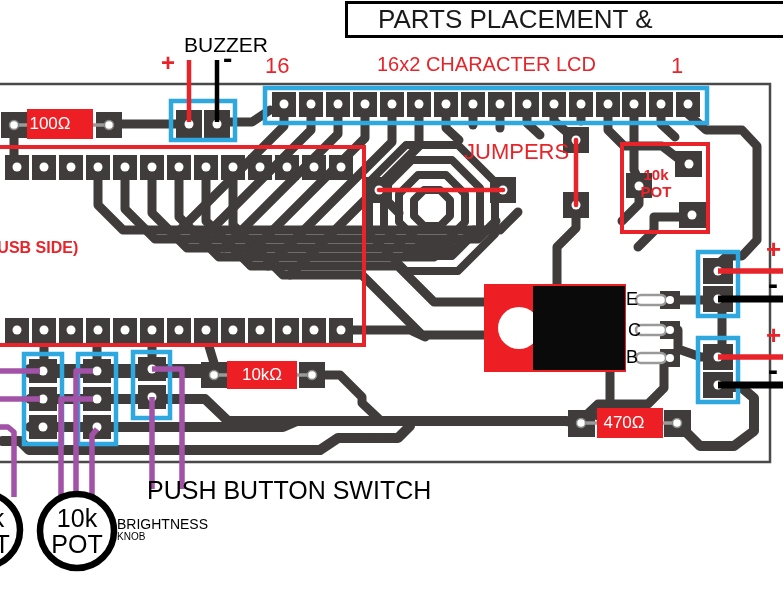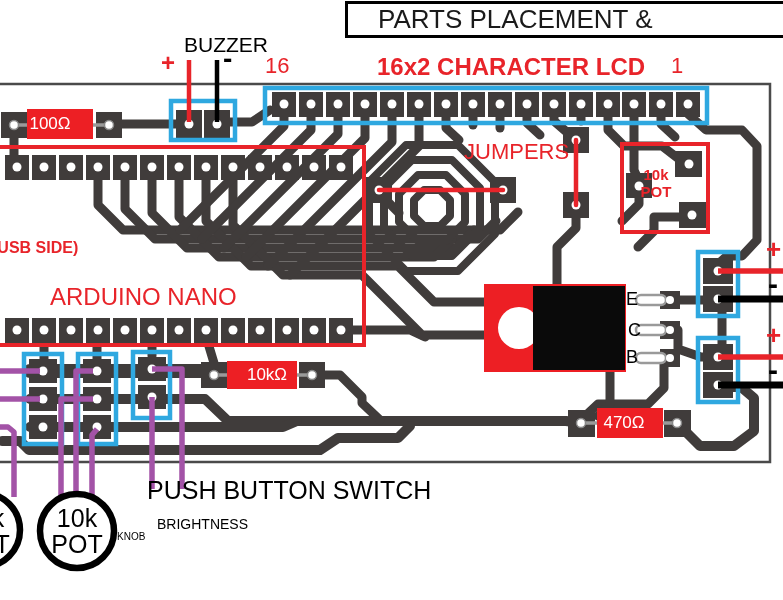--- a/index.html
+++ b/index.html
@@ -341,51 +341,50 @@
   <circle cx="77" cy="531" r="37" fill="#fff" stroke="#000" stroke-width="6.5"></circle>
 </svg>
 
 <div class="titlebox">PARTS PLACEMENT &amp; CONNECTIONS</div>
 
 <div class="lbl blk" style="left:184px;top:34px;font-size:21px;">BUZZER</div>
 <div class="lbl red" style="left:161px;top:50px;font-size:24px;font-weight:bold;">+</div>
 <div class="lbl blk" style="left:223px;top:44px;font-size:28px;font-weight:bold;">-</div>
 
 <div class="lbl red" style="left:265px;top:54px;font-size:22px;">16</div>
-<div class="lbl red" style="left:377px;top:54px;font-size:24px;font-weight:bold;">16x2 CHARACTER LCD</div>
+<div class="lbl red" style="left:377px;top:54px;font-size:20px;">16x2 CHARACTER LCD</div>
 <div class="lbl red" style="left:671px;top:54px;font-size:22px;">1</div>
 
 <div class="lbl wht ctr" style="left:27px;top:115px;width:46px;font-size:17px;">100Ω</div>
-<div class="lbl wht ctr" style="left:227px;top:366px;width:80px;font-size:17px;">10kΩ</div>
+<div class="lbl wht ctr" style="left:227px;top:366px;width:70px;font-size:17px;">10kΩ</div>
 <div class="lbl wht ctr" style="left:597px;top:414px;width:54px;font-size:17px;">470Ω</div>
 
 <div class="lbl red" style="left:464px;top:140px;font-size:22px;">JUMPERS</div>
 
 <div class="lbl red ctr" style="left:630px;top:166px;width:52px;font-size:15px;font-weight:bold;line-height:17px;">
   <div>10k</div>
   <div>POT</div>
 </div>
 
 <div class="lbl red" style="left:-8px;top:240px;font-size:16px;font-weight:bold;">(USB SIDE)</div>
-<div class="lbl red" style="left:50px;top:284px;font-size:24px;">ARDUINO NANO</div>
 
 <div class="lbl blk" style="left:626px;top:290px;font-size:18px;">E</div>
 <div class="lbl blk" style="left:628px;top:321px;font-size:18px;">C</div>
 <div class="lbl blk" style="left:626px;top:348px;font-size:18px;">B</div>
 
 <div class="lbl red" style="left:766px;top:236px;font-size:26px;font-weight:bold;">+</div>
 <div class="lbl blk" style="left:768px;top:268px;font-size:30px;font-weight:bold;">-</div>
 <div class="lbl red" style="left:766px;top:322px;font-size:26px;font-weight:bold;">+</div>
 <div class="lbl blk" style="left:768px;top:354px;font-size:30px;font-weight:bold;">-</div>
 
 <div class="lbl blk" style="left:147px;top:477px;font-size:25px;">PUSH BUTTON SWITCH</div>
 <div class="lbl blk ctr" style="left:-53px;top:505px;width:74px;font-size:25px;line-height:26px;">
   <div>10k</div>
   <div>POT</div>
 </div>
 <div class="lbl blk ctr" style="left:40px;top:505px;width:74px;font-size:25px;line-height:26px;">
   <div>10k</div>
   <div>POT</div>
 </div>
-<div class="lbl blk" style="left:117px;top:517px;font-size:14px;padding-left:40px;">BRIGHTNESS</div>
+<div class="lbl blk" style="left:117px;top:517px;font-size:14px;">BRIGHTNESS</div>
 <div class="lbl blk" style="left:117px;top:532px;font-size:10px;">KNOB</div>
 
 </div>
 
 </body></html>

